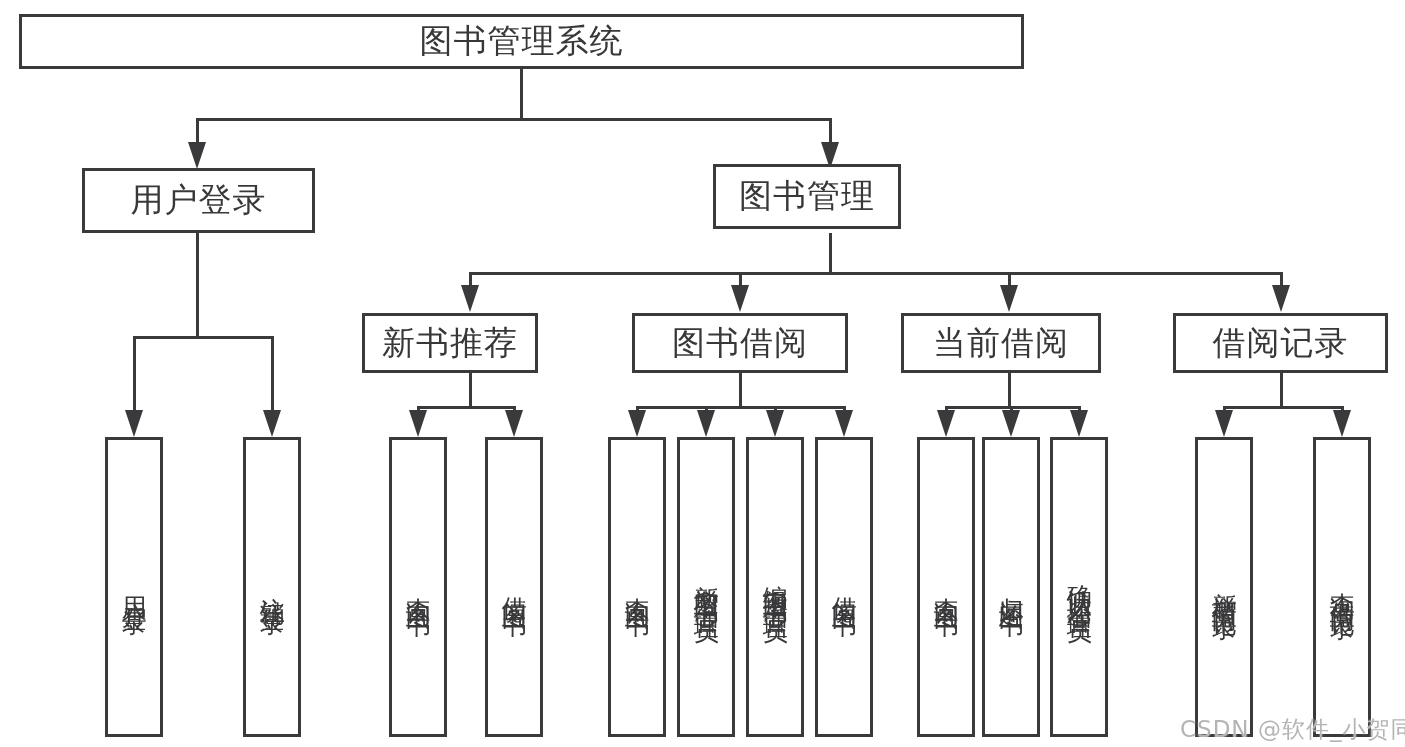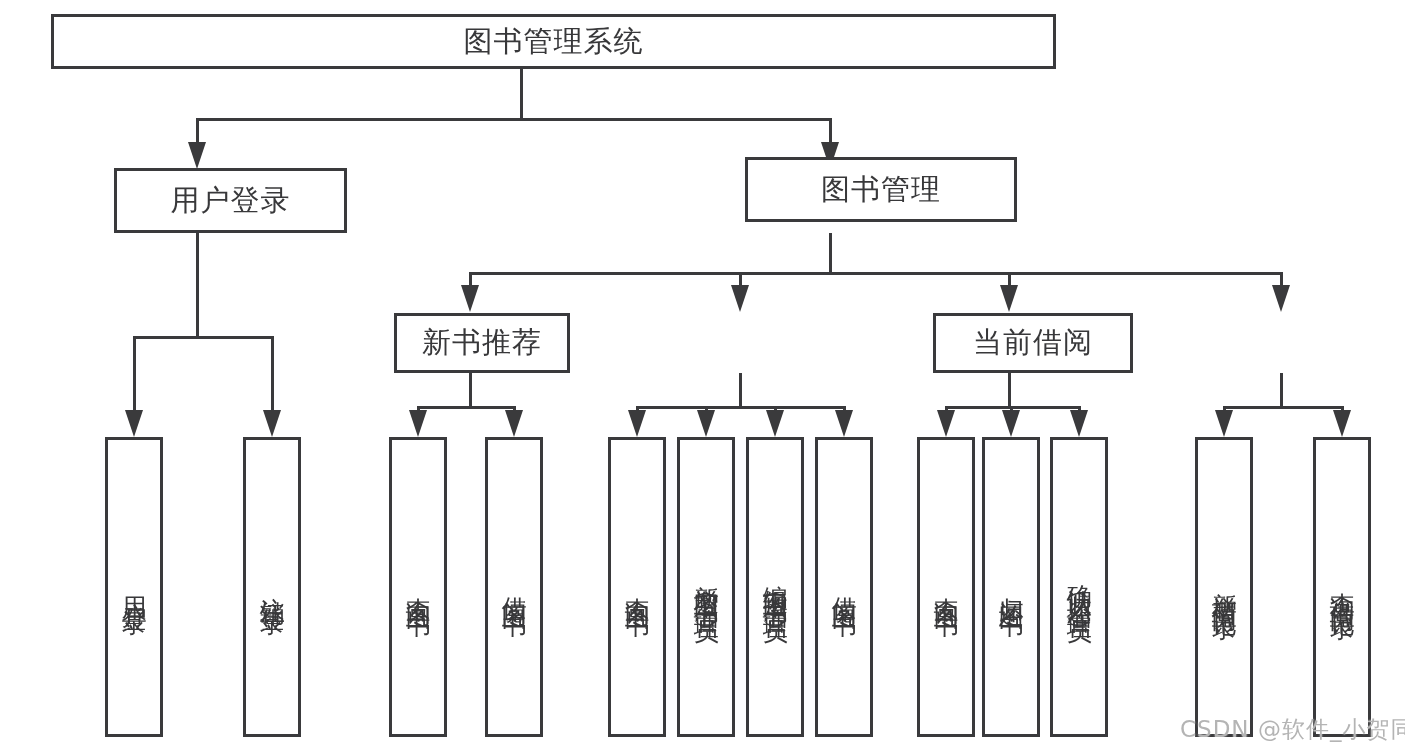--- a/index.html
+++ b/index.html
@@ -26,24 +26,23 @@
     box-sizing:border-box;
     border:3px solid var(--line);
     background:#fff;
     color:var(--text);
     display:flex;
     align-items:center;
     justify-content:center;
     text-align:center;
   }
   .node.h{
-    font-size:29px;
+    font-size:33px;
     letter-spacing:1px;
     white-space:nowrap;
-    margin-left:32px;
   }
   .node.v{
     writing-mode:vertical-rl;
     text-orientation:mixed;
     font-size:25px;
     letter-spacing:5px;
     line-height:1.1;
   }
   .line{
     position:absolute;
@@ -77,21 +76,21 @@
   <div class="line" style="left:520px;top:69px;width:3px;height:49px"></div>
   <div class="line" style="left:196px;top:118px;width:636px;height:3px"></div>
   <div class="line" style="left:196px;top:118px;width:3px;height:26px"></div>
   <div class="arrow" style="left:188px;top:142px"></div>
   <div class="line" style="left:829px;top:118px;width:3px;height:26px"></div>
   <div class="arrow" style="left:821px;top:142px"></div>
 
   <div class="node h" style="left:82px;top:168px;width:233px;height:65px">
     <span>用户登录</span>
   </div>
-  <div class="node h" style="left:713px;top:157px;width:272px;height:65px">
+  <div class="node h" style="left:713px;top:164px;width:188px;height:65px">
     <span>图书管理</span>
   </div>
 
   <div class="line" style="left:196px;top:233px;width:3px;height:103px"></div>
   <div class="line" style="left:133px;top:336px;width:141px;height:3px"></div>
   <div class="line" style="left:133px;top:336px;width:3px;height:76px"></div>
   <div class="arrow" style="left:125px;top:410px"></div>
   <div class="line" style="left:271px;top:336px;width:3px;height:76px"></div>
   <div class="arrow" style="left:263px;top:410px"></div>
 
@@ -102,22 +101,28 @@
   <div class="line" style="left:739px;top:272px;width:3px;height:15px"></div>
   <div class="arrow" style="left:731px;top:285px"></div>
   <div class="line" style="left:1008px;top:272px;width:3px;height:15px"></div>
   <div class="arrow" style="left:1000px;top:285px"></div>
   <div class="line" style="left:1280px;top:272px;width:3px;height:15px"></div>
   <div class="arrow" style="left:1272px;top:285px"></div>
 
   <div class="node h" style="left:362px;top:313px;width:176px;height:60px">
     <span>新书推荐</span>
   </div>
+  <div class="node h" style="left:632px;top:313px;width:216px;height:60px">
+    <span>图书借阅</span>
+  </div>
   <div class="node h" style="left:901px;top:313px;width:200px;height:60px">
     <span>当前借阅</span>
+  </div>
+  <div class="node h" style="left:1173px;top:313px;width:215px;height:60px">
+    <span>借阅记录</span>
   </div>
 
   <div class="line" style="left:469px;top:373px;width:3px;height:33px"></div>
   <div class="line" style="left:417px;top:406px;width:99px;height:3px"></div>
   <div class="line" style="left:417px;top:406px;width:3px;height:8px"></div>
   <div class="arrow" style="left:409px;top:410px"></div>
   <div class="line" style="left:513px;top:406px;width:3px;height:8px"></div>
   <div class="arrow" style="left:505px;top:410px"></div>
 
   <div class="line" style="left:739px;top:373px;width:3px;height:33px"></div>

